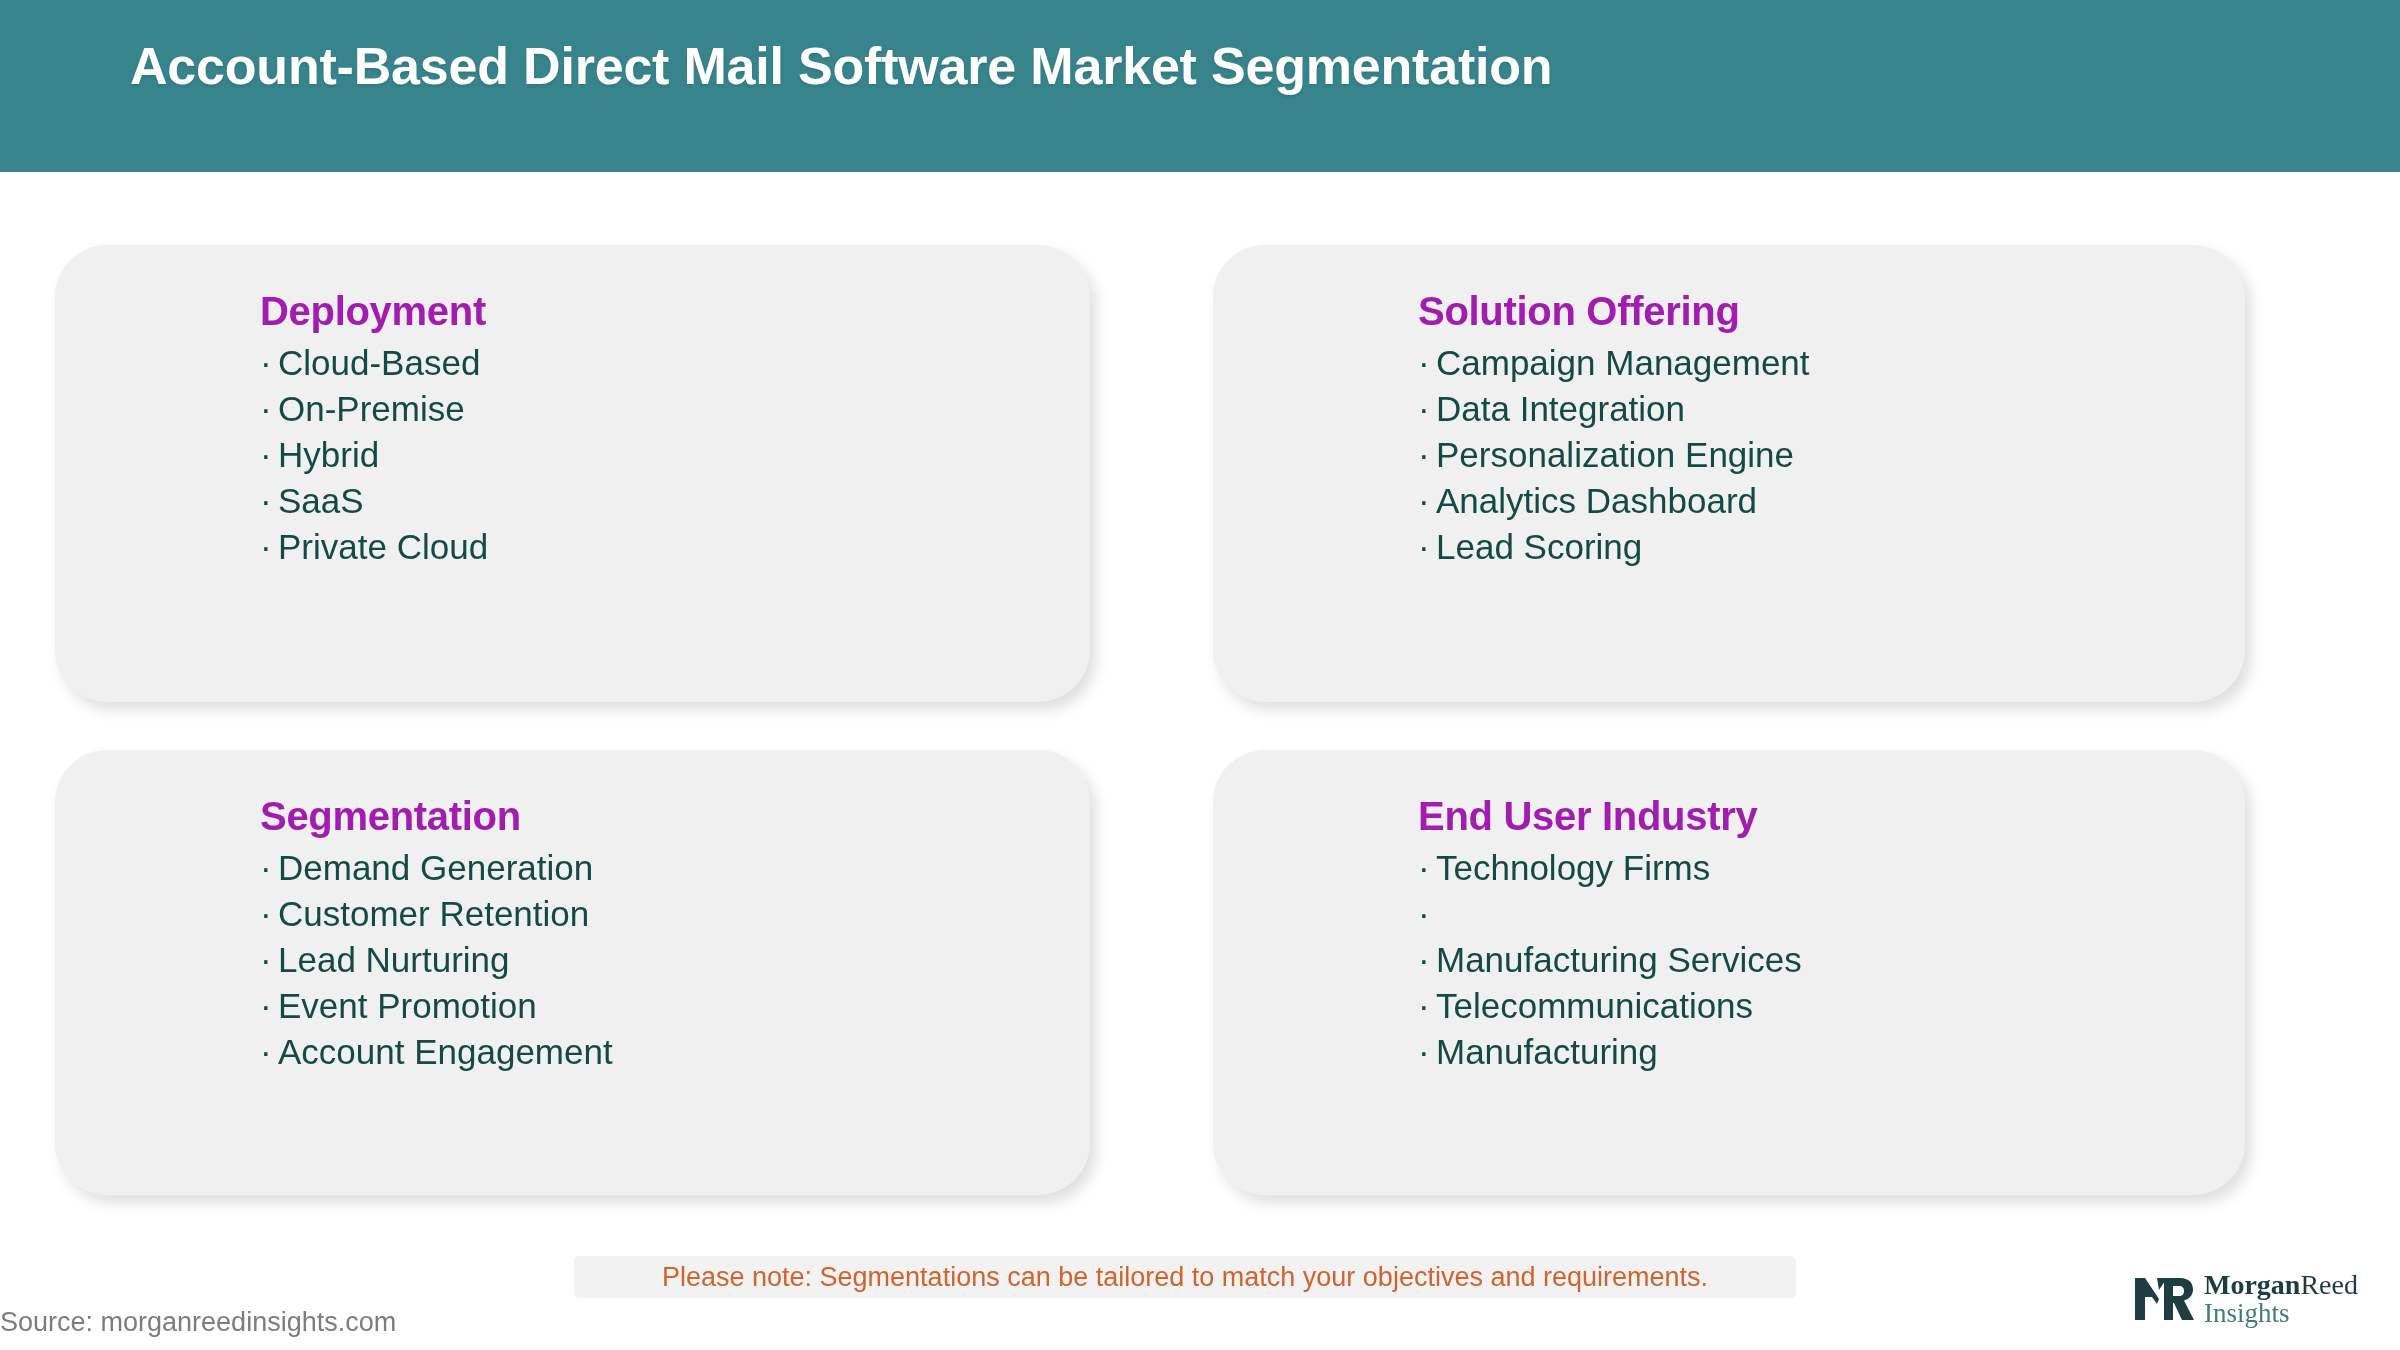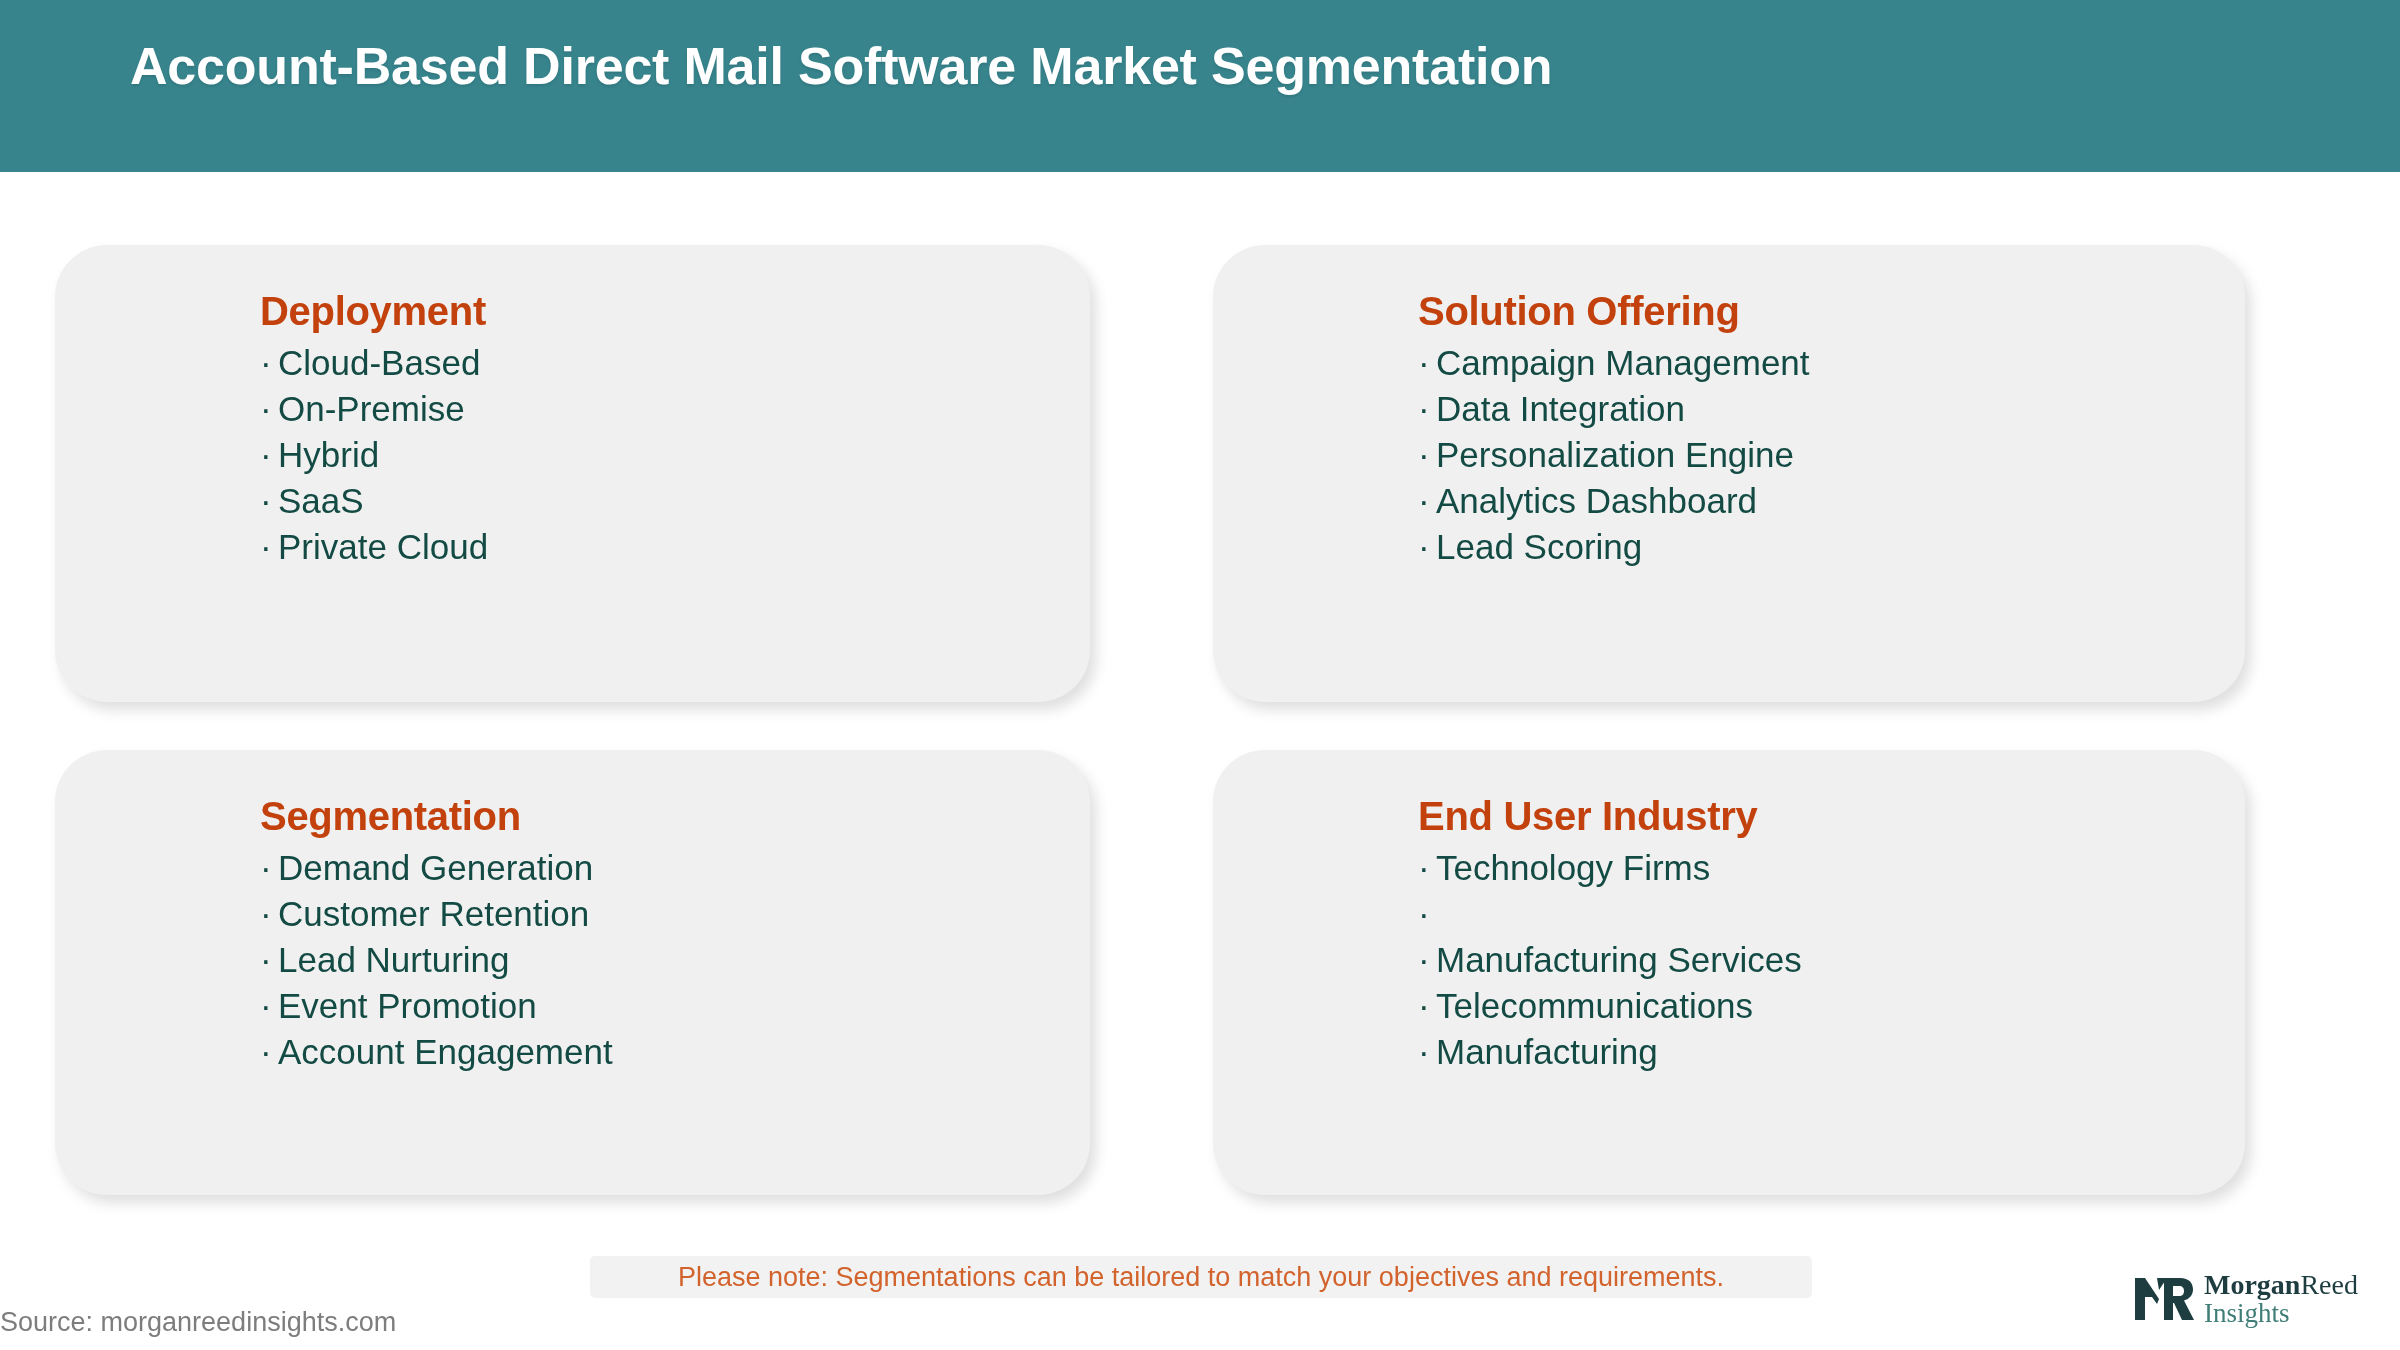--- a/index.html
+++ b/index.html
@@ -60,21 +60,21 @@
 
   .card-inner {
     position: absolute;
     left: 205px;
     top: 44px;
     right: 30px;
   }
   .card-heading {
     font-size: 40px;
     font-weight: bold;
-    color: #c2410c;
+    color: #a21caf;
     letter-spacing: -0.3px;
     margin: 0 0 6px 0;
     white-space: nowrap;
   }
   .card-list {
     list-style: none;
     margin: 0;
     padding: 0;
   }
   .card-list li {
@@ -89,21 +89,21 @@
     display: inline-block;
     width: 18px;
     flex: 0 0 18px;
     color: #134b44;
     font-size: 35px;
   }
 
   
   .note-pill {
     position: absolute;
-    left: 590px;
+    left: 574px;
     top: 1256px;
     width: 1222px;
     height: 42px;
     background: #f2f2f2;
     border-radius: 5px;
     display: flex;
     align-items: center;
     justify-content: center;
     box-sizing: border-box;
   }

